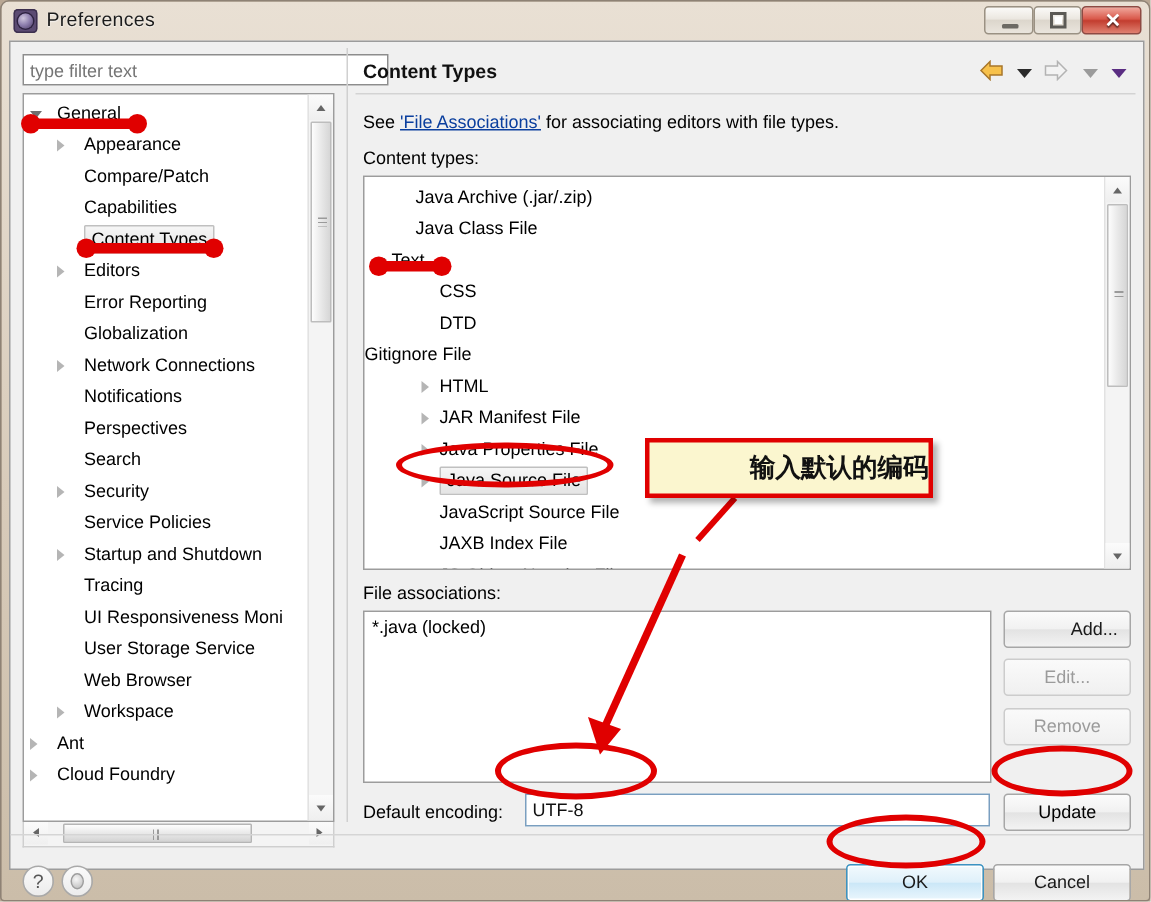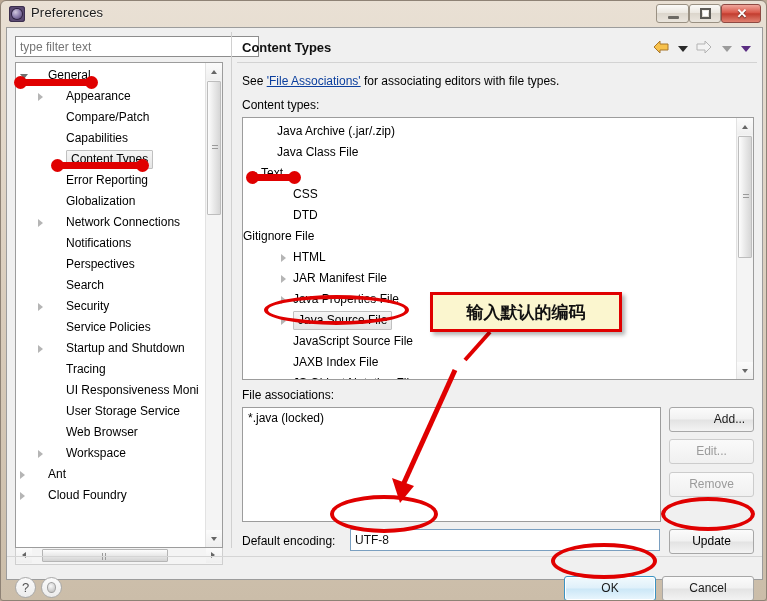--- a/index.html
+++ b/index.html
@@ -85,21 +85,21 @@
     position:absolute;left:8px;top:34px;width:208px;height:486px;
     box-sizing:border-box;
     background:#fff;border:1px solid #9c9c9c;
     overflow:hidden;
   }
   #tree-list{
     position:absolute;left:0;top:2px;width:190px;
   }
   .t-item{
     position:relative;height:21px;line-height:21px;
-    white-space:nowrap;font-size:12px;padding-left:16px;
+    white-space:nowrap;font-size:12px;padding-left:6px;
   }
   .t-item .lbl{position:relative;}
   .t-item.sel .lbl{
     background:linear-gradient(180deg,#f6f6f6 0%,#e4e4e4 100%);
     border:1px solid #c0c0c0;padding:0 4px;border-radius:1px;
     line-height:17px;display:inline-block;
   }
   .arrow{
     position:absolute;top:7px;width:0;height:0;
     border-top:4px solid transparent;border-bottom:4px solid transparent;
@@ -277,21 +277,21 @@
   }
   .dot{
     position:absolute;width:13px;height:13px;border-radius:50%;background:#e00000;
   }
   #callout{
     position:absolute;left:430px;top:292px;width:192px;height:40px;
     box-sizing:border-box;
     background:#fbf6cf;border:3px solid #e00000;
     font-family:"DejaVu Sans","Liberation Sans",sans-serif;
     font-size:17px;font-weight:bold;color:#111;
-    text-align:center;line-height:34px;
+    text-align:right;line-height:34px;
     box-shadow:3px 3px 4px rgba(0,0,0,.3);
   }
 </style>
 </head>
 <body>
 
 <div id="window">
 
   <div id="titlebar">
     <div id="title-icon"></div>
@@ -309,20 +309,21 @@
 
     <input id="filter-input" type="text" placeholder="type filter text" style="">
 
     <div id="tree-pane">
       <div id="tree-list">
           <div class="t-item"><span style="left:4px" class="arrow open"></span><span class="lbl" style="margin-left:16px">General</span></div>
           <div class="t-item"><span style="left:22px" class="arrow"></span><span class="lbl" style="margin-left:34px">Appearance</span></div>
           <div class="t-item"><span class="lbl" style="margin-left:34px">Compare/Patch</span></div>
           <div class="t-item"><span class="lbl" style="margin-left:34px">Capabilities</span></div>
           <div class="t-item sel"><span class="lbl" style="margin-left:34px">Content Types</span></div>
+          <div class="t-item"><span style="left:22px" class="arrow"></span><span class="lbl" style="margin-left:34px">Editors</span></div>
           <div class="t-item"><span class="lbl" style="margin-left:34px">Error Reporting</span></div>
           <div class="t-item"><span class="lbl" style="margin-left:34px">Globalization</span></div>
           <div class="t-item"><span style="left:22px" class="arrow"></span><span class="lbl" style="margin-left:34px">Network Connections</span></div>
           <div class="t-item"><span class="lbl" style="margin-left:34px">Notifications</span></div>
           <div class="t-item"><span class="lbl" style="margin-left:34px">Perspectives</span></div>
           <div class="t-item"><span class="lbl" style="margin-left:34px">Search</span></div>
           <div class="t-item"><span style="left:22px" class="arrow"></span><span class="lbl" style="margin-left:34px">Security</span></div>
           <div class="t-item"><span class="lbl" style="margin-left:34px">Service Policies</span></div>
           <div class="t-item"><span style="left:22px" class="arrow"></span><span class="lbl" style="margin-left:34px">Startup and Shutdown</span></div>
           <div class="t-item"><span class="lbl" style="margin-left:34px">Tracing</span></div>

